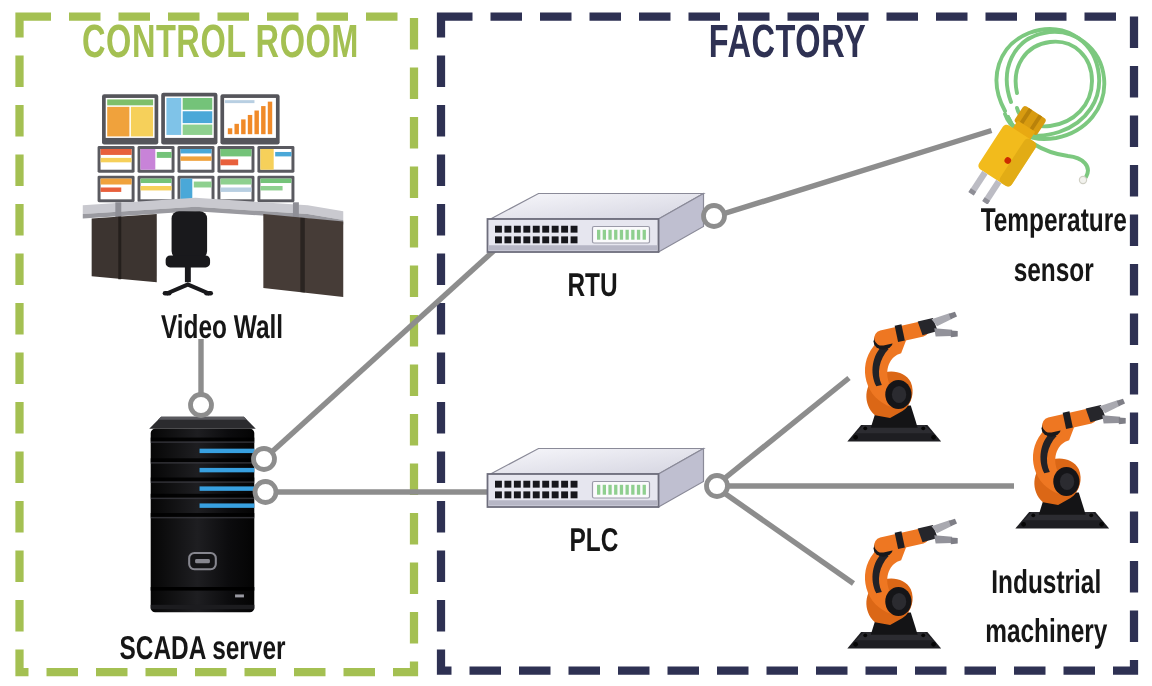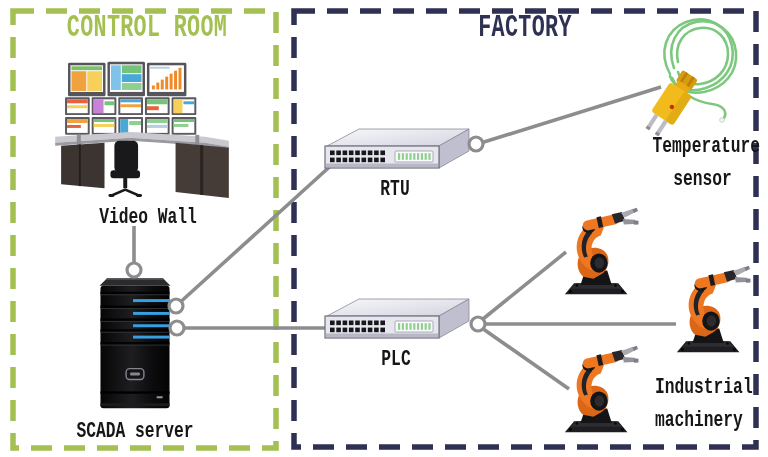--- a/index.html
+++ b/index.html
@@ -8,21 +8,21 @@
     --line-gray:#8d8d8d;
     --robot-orange:#ee7722;
     --sensor-yellow:#f2bb1c;
     --wire-green:#7cc87f;
     --led-green:#8fcf8f;
     --server-blue:#38a0e0;
     --label-dark:#161616;
   }
   html,body{margin:0;padding:0;background:#fff;}
   .canvas{position:relative;width:768px;height:457px;background:#ffffff;overflow:hidden;
-          font-family:Liberation Mono, monospace;}
+          font-family:Liberation Sans, sans-serif;}
   svg.layer{position:absolute;left:0;top:0;}
   .z1{z-index:1}.z3{z-index:3}
   .device{position:absolute;z-index:2;}
   .lbl{position:absolute;z-index:4;text-align:center;color:var(--label-dark);
        font-size:22px;font-weight:700;line-height:1.5;
        transform:scaleX(0.74);transform-origin:center top;white-space:nowrap;}
   .lbl.wrap{white-space:normal;}
   .title{position:absolute;z-index:4;text-align:center;font-weight:700;font-size:31px;
          letter-spacing:0.5px;transform:scaleX(0.70);transform-origin:center top;}
   .title.green{color:var(--control-room-green);}

